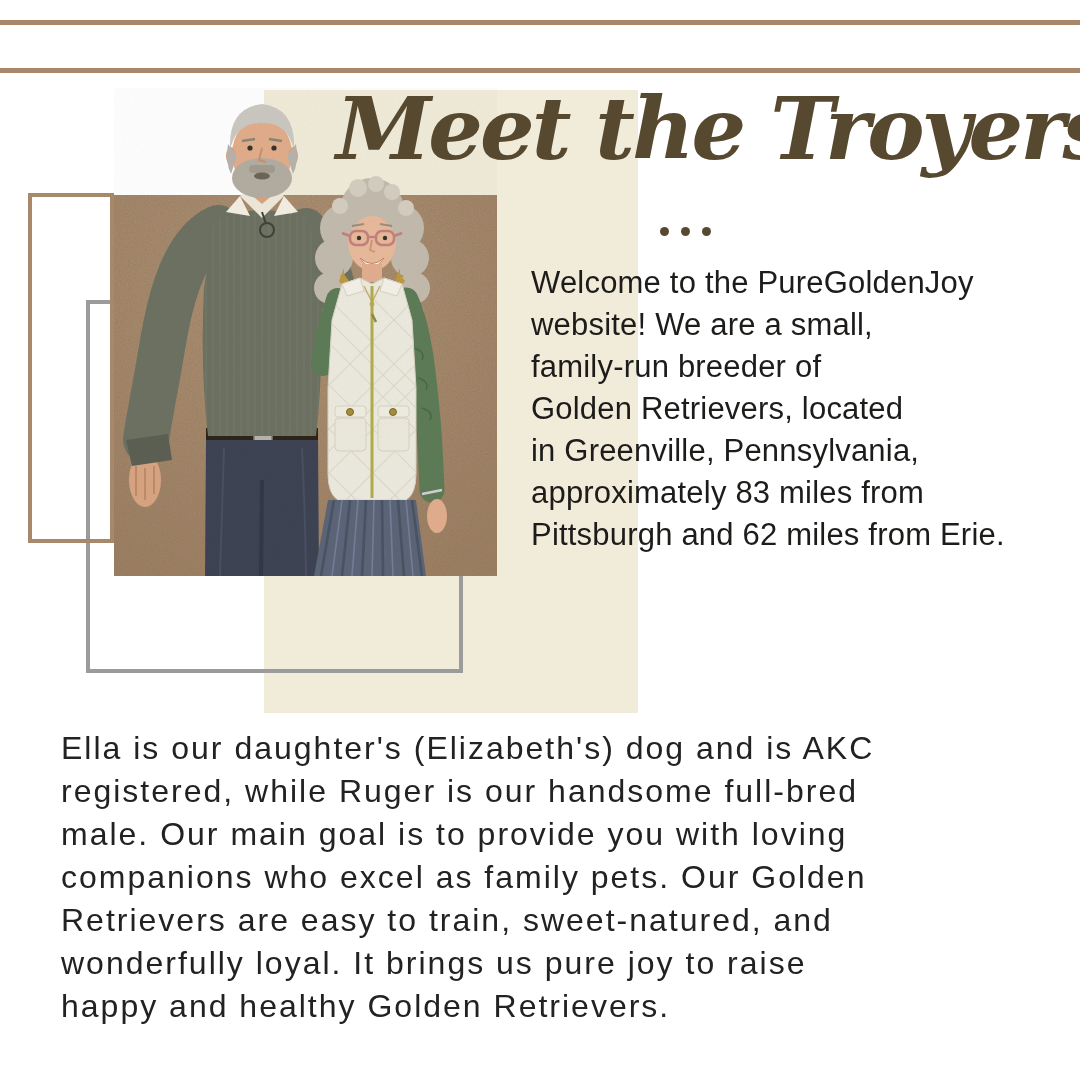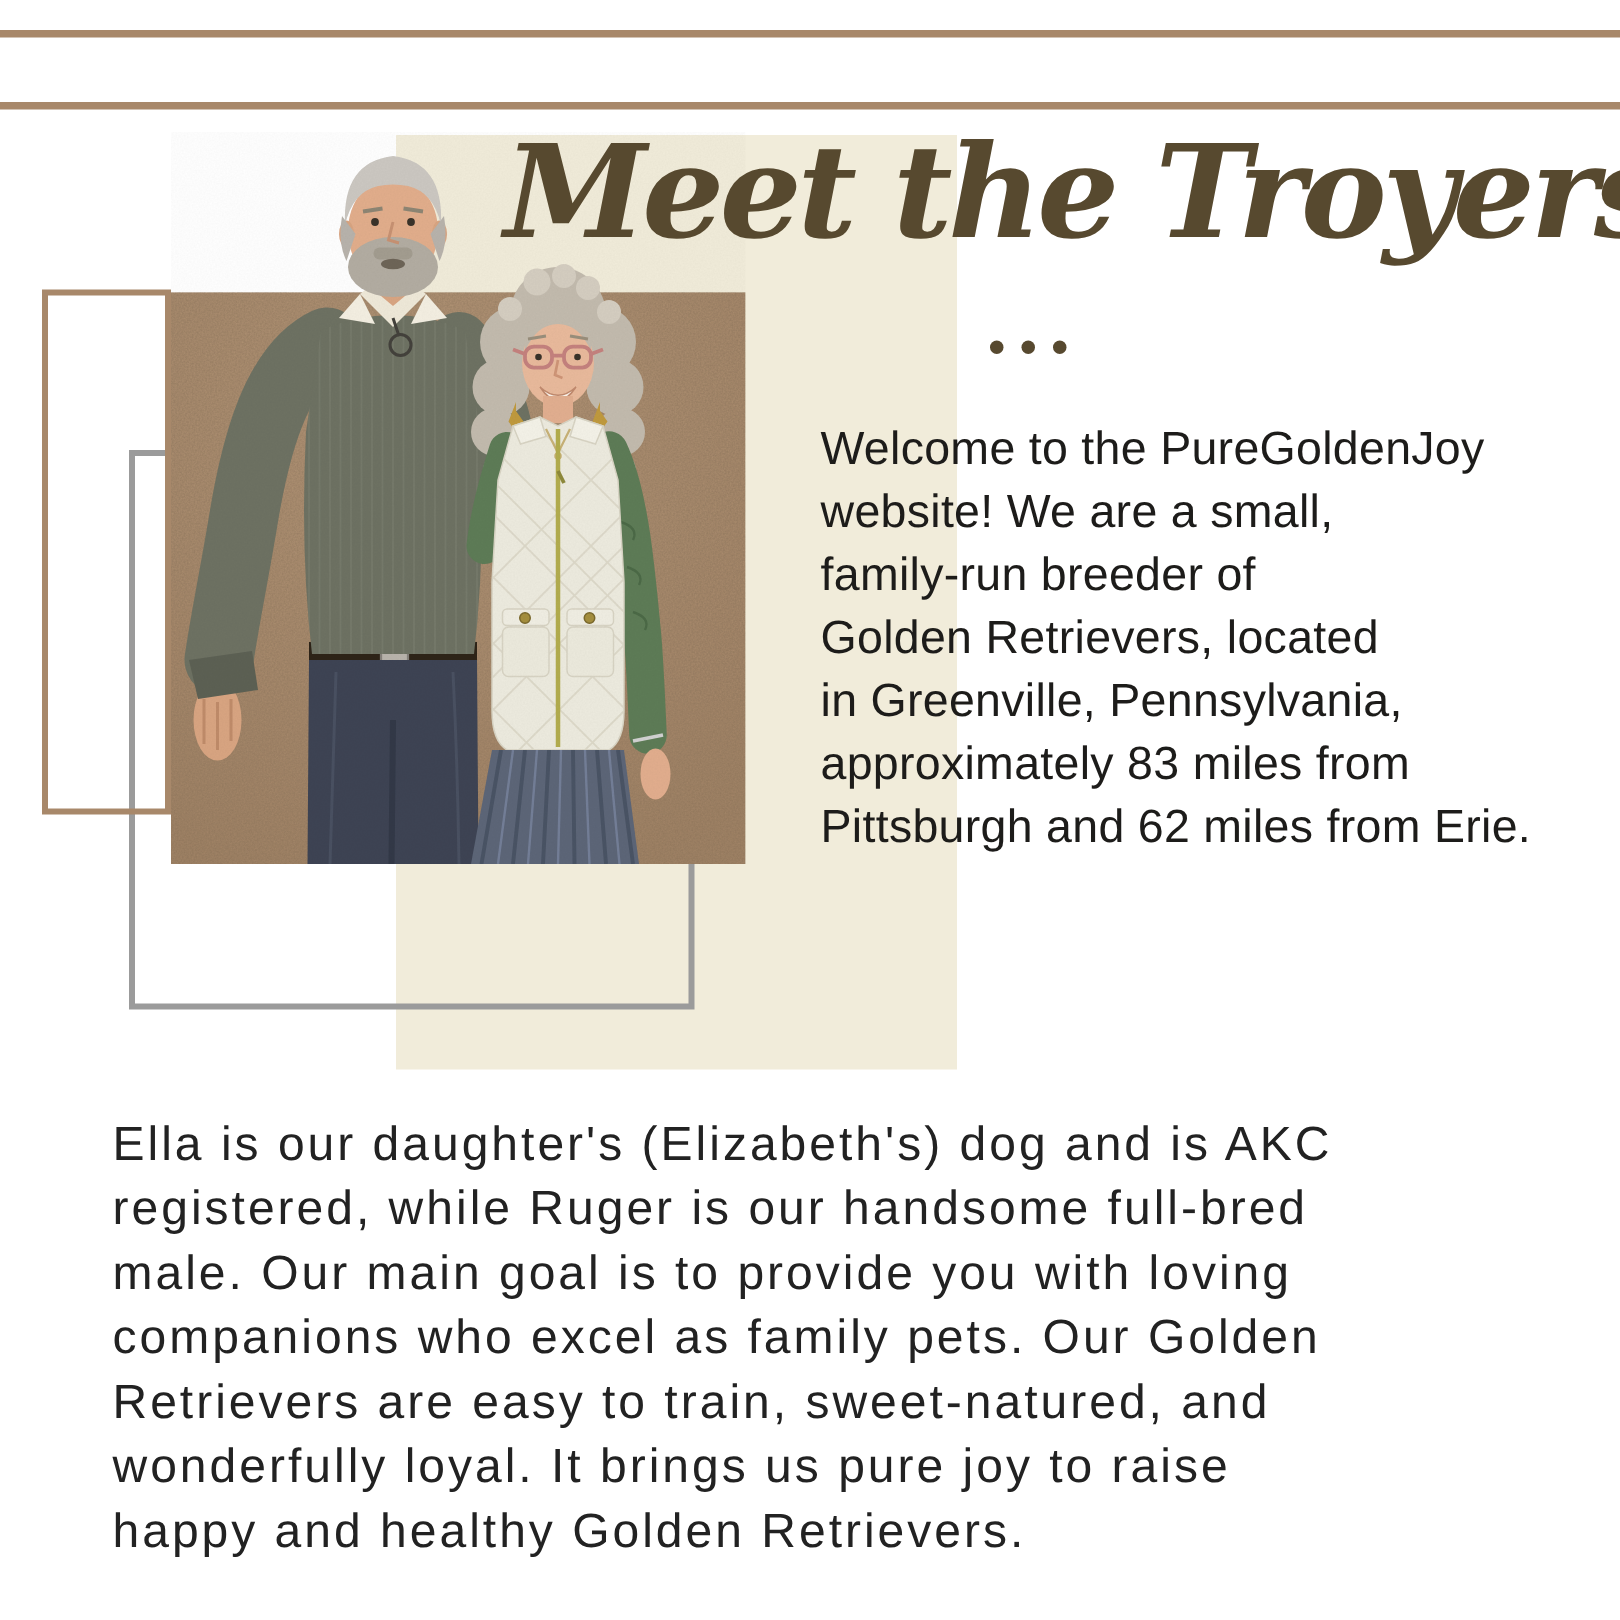--- a/index.html
+++ b/index.html
@@ -16,25 +16,25 @@
   .photo{position:absolute;left:114px;top:88px;width:383px;height:488px;}
   .photo svg{display:block;width:383px;height:488px;}
   .title{
     position:absolute;left:336px;top:82px;margin:0;white-space:nowrap;
     font-family:"DejaVu Serif",serif;font-style:italic;font-weight:700;
     font-size:86px;line-height:1.1;letter-spacing:-3px;color:#57492f;
   }
   .dots{position:absolute;left:660px;top:227px;display:flex;gap:12px;}
   .dot{width:9px;height:9px;border-radius:50%;background:#57492f;}
   .intro{
-    position:absolute;left:531px;top:262px;width:500px;margin:16px;
+    position:absolute;left:531px;top:262px;width:500px;margin:0;
     font-size:31px;line-height:42px;color:#1d1c1a;white-space:pre-line;letter-spacing:0.2px;
   }
   .about{
-    position:absolute;left:60px;top:726px;width:980px;margin:15px;
+    position:absolute;left:60px;top:726px;width:980px;margin:1px;
     font-size:32px;line-height:43px;color:#222222;white-space:pre-line;letter-spacing:2px;
   }
 </style>
 </head>
 <body>
 
 <div class="canvas">
 
   <div class="rule rule-1"></div>
   <div class="rule rule-2"></div>

